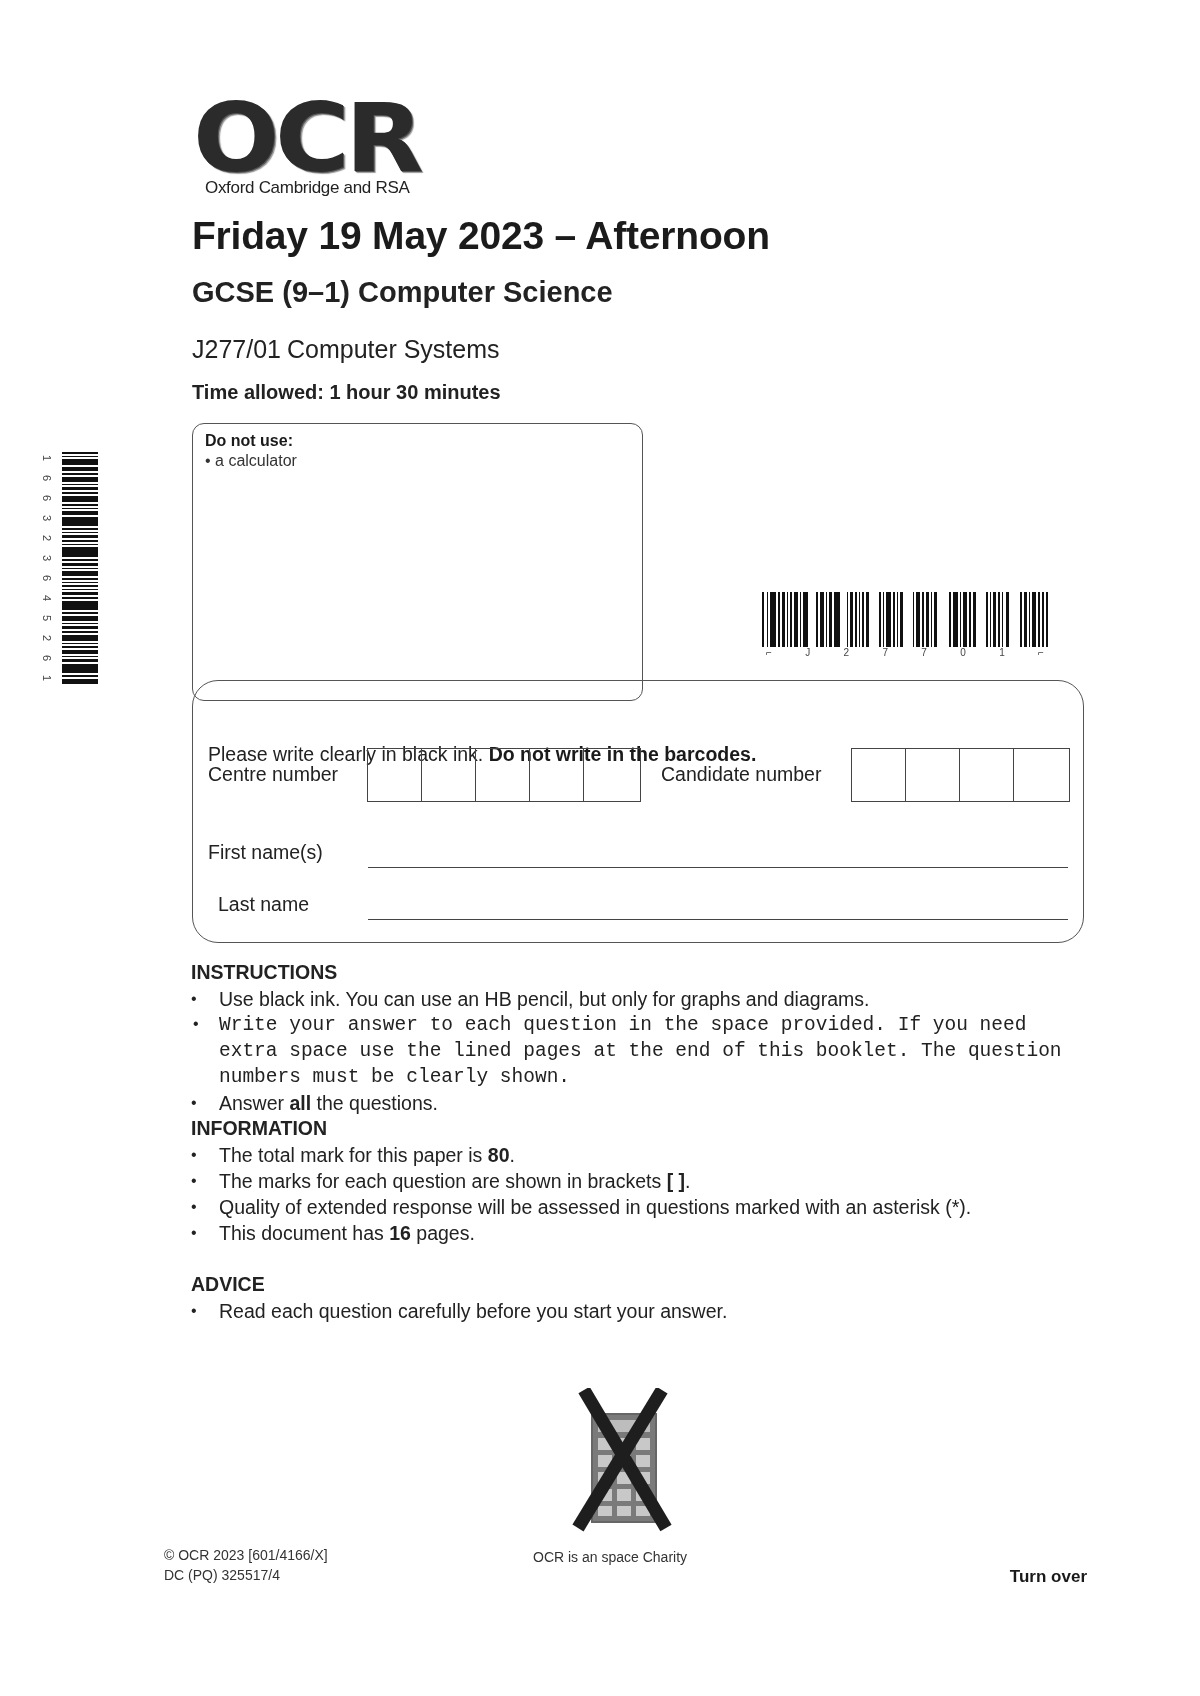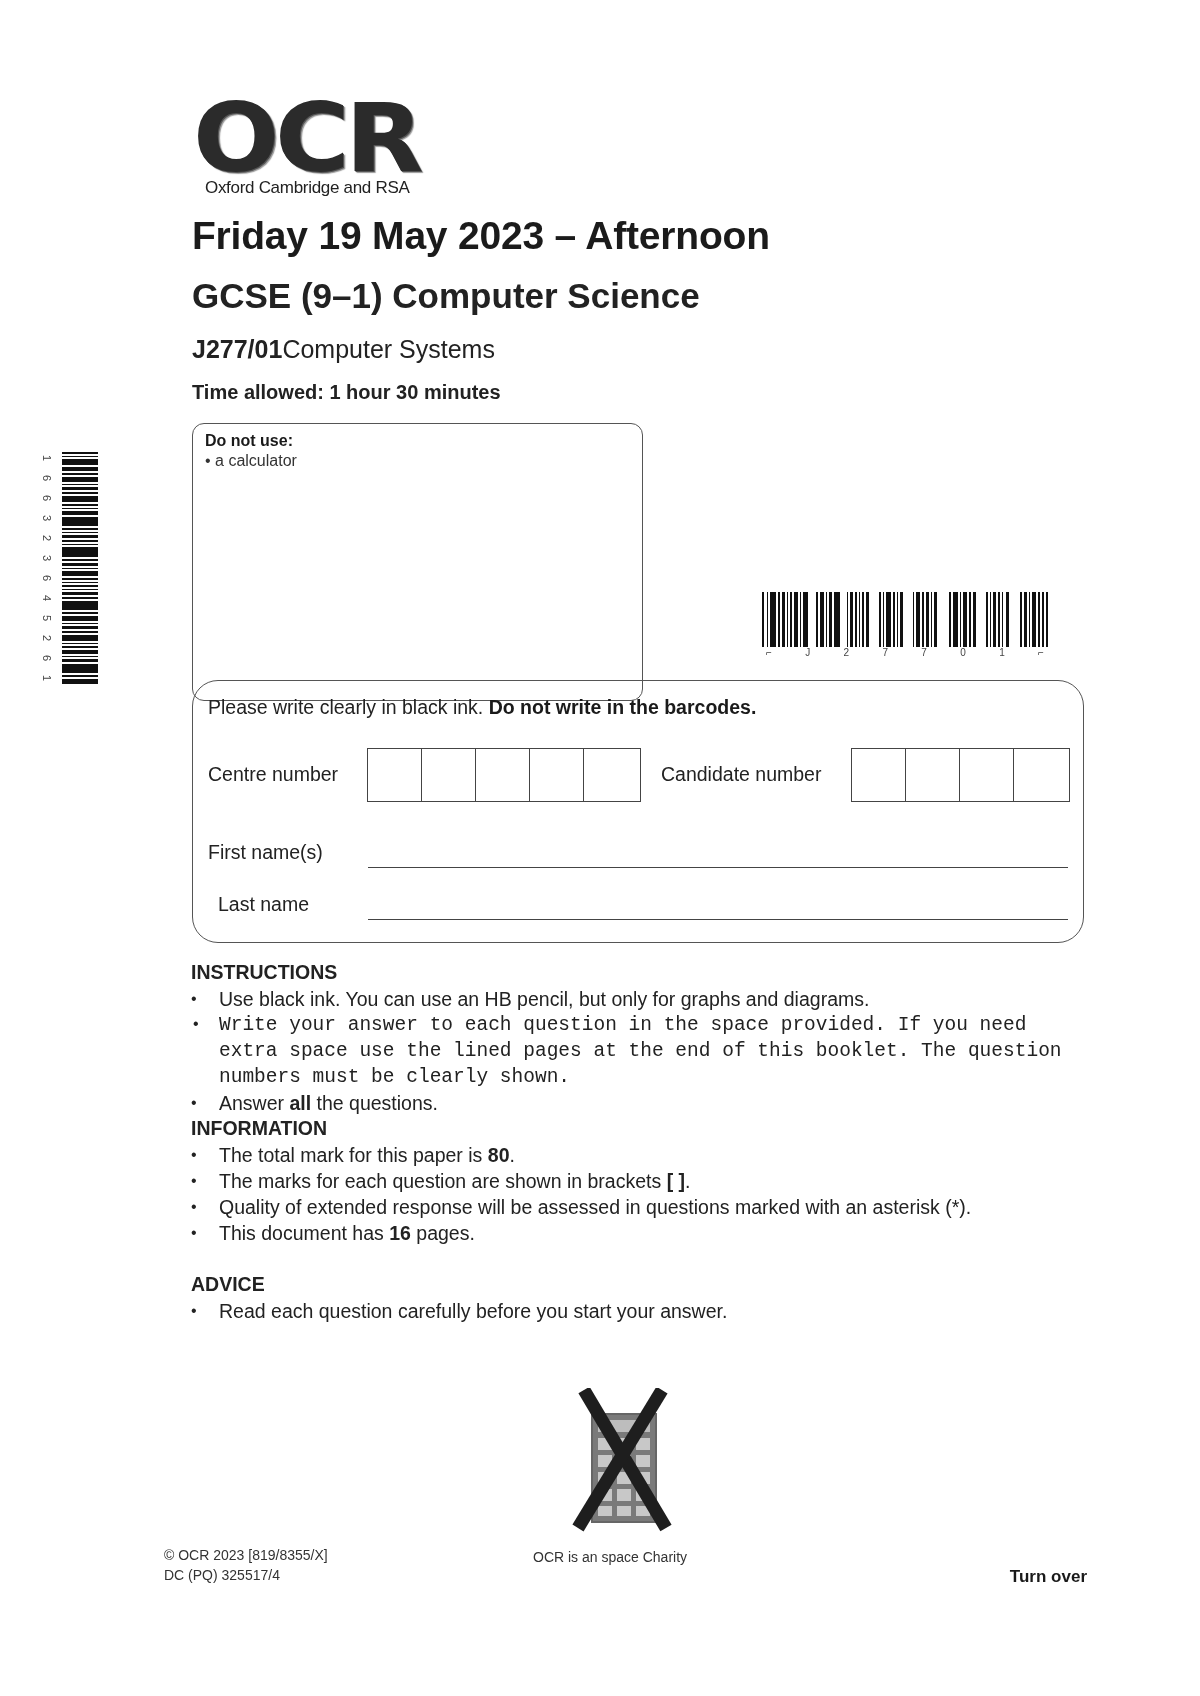--- a/index.html
+++ b/index.html
@@ -6,42 +6,42 @@
   body { width:1200px; height:1696px; position:relative; overflow:hidden;
          font-family:"Liberation Sans", sans-serif; color:#1a1a1a; }
   .abs { position:absolute; }
   
   .logo-mark { left:193px; top:92px; font-family:"DejaVu Sans", sans-serif; font-size:94px;
                font-weight:bold; letter-spacing:-4px; line-height:1; color:#2b2b2b;
                transform:scaleX(1.08); transform-origin:left top;
                text-shadow:1px 1px 0 #555, 2px 2px 1px #999; }
   .logo-tag { left:205px; top:178px; font-size:17px; color:#222; letter-spacing:-0.3px; }
   .title { left:192px; top:214px; font-size:39px; font-weight:bold; color:#1b1b1b; letter-spacing:-0.2px; }
-  .subtitle { left:192px; top:276px; font-size:35px; font-weight:bold; color:#222; }
+  .subtitle { left:192px; top:276px; font-size:29px; font-weight:bold; color:#222; }
   .unit { left:192px; top:335px; font-size:25px; color:#222; }
-  .unit .code { font-weight:bold; margin-right:0; }
+  .unit .code { font-weight:normal; margin-right:6px; }
   .time { left:192px; top:381px; font-size:20px; font-weight:bold; color:#222; }
 
   .box-donotuse { left:192px; top:423px; width:451px; height:278px; border:1.6px solid #555;
                   border-radius:12px; box-sizing:border-box; }
   .box-donotuse .hd { position:absolute; left:12px; top:8px; font-size:16px; font-weight:bold; }
   .box-donotuse .li { position:absolute; left:12px; top:28px; font-size:16px; color:#333; }
 
   .vbarcode { left:62px; top:452px; width:36px; height:232px; }
   .vdigits { left:40px; top:452px; width:14px; height:232px; font-size:11px; color:#444;
              display:flex; flex-direction:column; justify-content:space-between; align-items:center; }
   .vdigits span { transform:rotate(90deg); display:block; }
 
   .hbarcode { left:762px; top:592px; width:286px; height:55px; }
   .hdigits { left:762px; top:647px; width:286px; font-size:10px; color:#444;
              display:flex; justify-content:space-between; padding:0 4px; box-sizing:border-box; }
 
   .form-box { left:192px; top:680px; width:892px; height:263px; border:1.6px solid #555;
               border-radius:26px; box-sizing:border-box; }
-  .form-intro { left:208px; top:696px; font-size:19.5px; color:#222; }
+  .form-intro { left:208px; top:743px; font-size:19.5px; color:#222; }
   .form-intro b { color:#1a1a1a; }
   .lbl { font-size:19.5px; color:#222; }
   .cells { display:flex; border:1.6px solid #444; box-sizing:border-box; height:54px; }
   .cells .cell { width:54px; border-right:1.4px solid #444; box-sizing:border-box; height:100%; }
   .cells .cell:last-child { border-right:none; }
   .uline { height:0; border-top:1.8px solid #444; }
 
   .section-h { font-size:19.5px; font-weight:bold; color:#222; }
   .bullets { list-style:none; margin:0; padding:0; font-size:19.5px; color:#222; line-height:26px; }
   .bullets li { position:relative; padding-left:28px; }
@@ -267,16 +267,16 @@
       <rect x="47" y="101" width="14" height="12"></rect>
       <rect x="66" y="101" width="14" height="12"></rect>
     <rect x="28" y="118" width="14" height="10"></rect>
       <rect x="47" y="118" width="14" height="10"></rect>
       <rect x="66" y="118" width="14" height="10"></rect>
   </g>
   <line x1="14" y1="2" x2="96" y2="140" stroke="#1e1e1e" stroke-width="13"></line>
   <line x1="92" y1="2" x2="8" y2="140" stroke="#1e1e1e" stroke-width="13"></line>
 </svg>
 
-<div class="abs foot" style="left:164px; top:1547px;">© OCR 2023  [819/8355/X]</div>
+<div class="abs foot" style="left:164px; top:1547px;">© OCR 2023  [601/4166/X]</div>
 <div class="abs foot" style="left:164px; top:1567px;">DC (PQ) 325517/4</div>
 <div class="abs foot" style="left:533px; top:1549px;">OCR is an space Charity</div>
 <div class="abs turn" style="right:113px; top:1567px;text-align:right;">Turn over</div>
 
 </body></html>

